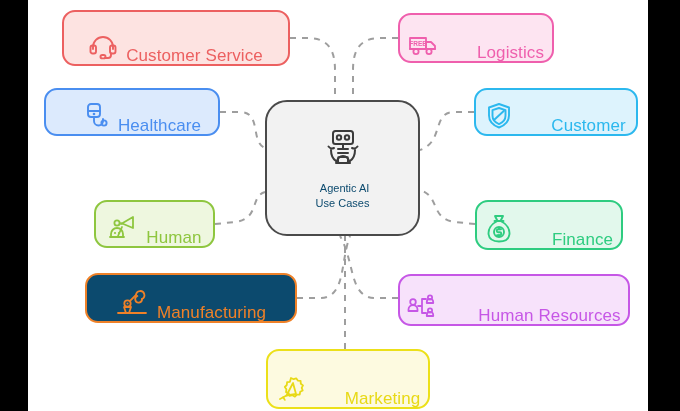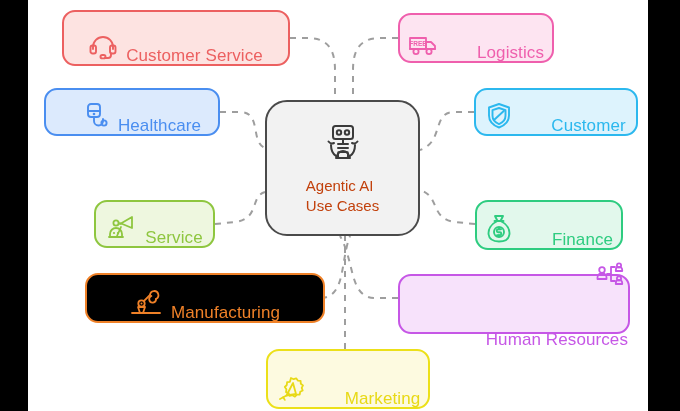--- a/index.html
+++ b/index.html
@@ -71,24 +71,24 @@
     background: #f2f2f2;
     border: 2px solid #4a4a4a;
     border-radius: 22px;
     display: flex;
     flex-direction: column;
     align-items: center;
     justify-content: center;
     gap: 7px;
   }
   #hub .hub-text {
-    text-align: left;
-    font-size: 15px;
+    text-align: right;
+    font-size: 11px;
     line-height: 1.28;
-    color: #c2410c;
+    color: #0c4a6e;
   }
   #hub .hub-text div { white-space: nowrap; }
 </style>
 </head>
 <body>
 
 <div id="canvas">
   <div id="stage">
 
     <svg id="edges" viewBox="0 0 620 411" width="620" height="411">
@@ -178,21 +178,21 @@
           <path d="M13 2 L23 5.5 v8 c0 6 -4.6 10 -10 12 c-5.4 -2 -10 -6 -10 -12 v-8 z"></path>
           <path d="M13 6 L19.5 8.2 v5.6 c0 4.2 -3.2 7 -6.5 8.4 c-3.3 -1.4 -6.5 -4.2 -6.5 -8.4 V8.2 z"></path>
           <path d="M8 18 L18 8.8"></path>
         </svg>
       </span>
       <span class="label" style="color:#2cb8ee;">Customer</span>
     </div>
 
     <div class="node icon-right" style="left:66px; top:200px; width:121px; height:48px;
                 border-color:#8ec63f; background:#eef7df;">
-      <span class="label" style="color:#8ec63f;">Service</span>
+      <span class="label" style="color:#8ec63f;">Human</span>
       <span class="ico">
         <svg width="30" height="28" viewBox="0 0 30 28" fill="none" stroke="#8ec63f" stroke-width="1.8" stroke-linecap="round" stroke-linejoin="round">
           <circle cx="10" cy="9" r="2.6"></circle>
           <path d="M4 23 v-3 a6 6 0 0 1 12 0 v3 z"></path>
           <path d="M3 23 h14"></path>
           <circle cx="8" cy="19" r="1.1" fill="#8ec63f" stroke="none"></circle>
           <circle cx="12" cy="19" r="1.1" fill="#8ec63f" stroke="none"></circle>
           <path d="M14 10 L26 3 v11 l-12 -5 z"></path>
           <path d="M15 13 L11 22"></path>
         </svg>
@@ -207,38 +207,38 @@
           <path d="M9.5 7 h9"></path>
           <path d="M12.5 7 C6 10 3 15.5 3.6 20.5 C4.2 25.2 8.5 27.5 14 27.5 s9.8 -2.3 10.4 -7 C25 15.5 22 10 15.5 7 z"></path>
           <circle cx="14" cy="18" r="5"></circle>
           <path d="M16 15.3 h-2.8 a1.5 1.5 0 0 0 0 3 h1.6 a1.5 1.5 0 0 1 0 3 H12"></path>
           <path d="M14 14 v1.2 M14 21.3 v1.2"></path>
         </svg>
       </span>
       <span class="label" style="color:#2ecc80;">Finance</span>
     </div>
 
-    <div class="node icon-right" style="left:57px; top:273px; width:240px; height:50px;
-                border-color:#ef8128; background:#000000;">
+    <div class="node icon-right" style="left:57px; top:273px; width:212px; height:50px;
+                border-color:#ef8128; background:#0c4a6e;">
       <span class="label" style="color:#ef8128;">Manufacturing</span>
       <span class="ico">
         <svg width="32" height="28" viewBox="0 0 32 28" fill="none" stroke="#ef8128" stroke-width="1.8" stroke-linecap="round" stroke-linejoin="round">
           <path d="M2 24 h28"></path>
           <path d="M10 24 L8 18 h7 l-2 6 z"></path>
           <circle cx="11.5" cy="14.5" r="3.2"></circle>
           <path d="M13.8 12.2 L20 6"></path>
           <path d="M20 6 a4.2 4.2 0 1 1 6 4"></path>
           <path d="M26 10 a3.4 3.4 0 1 1 -4.6 -3"></path>
           <circle cx="11.5" cy="14.5" r="1" fill="#ef8128" stroke="none"></circle>
         </svg>
       </span>
     </div>
 
-    <div class="node icon-left" style="left:370px; top:274px; width:232px; height:60px;
-                border-color:#c657e6; background:#f7e2fb;flex-direction:column;">
+    <div class="node icon-left" style="left:370px; top:274px; width:232px; height:52px;
+                border-color:#c657e6; background:#f7e2fb;">
       <span class="ico">
         <svg width="32" height="28" viewBox="0 0 32 28" fill="none" stroke="#c657e6" stroke-width="1.8" stroke-linecap="round" stroke-linejoin="round">
           <circle cx="6" cy="10" r="2.8"></circle>
           <path d="M1.5 19 v-1.5 a4.5 4.5 0 0 1 9 0 V19 z"></path>
           <path d="M11 14 h4 v-7 h4 M15 14 v7 h4"></path>
           <circle cx="23" cy="5.5" r="2.1"></circle>
           <path d="M19.8 11 v-1 a3.2 3.2 0 0 1 6.4 0 v1 z"></path>
           <circle cx="23" cy="18.5" r="2.1"></circle>
           <path d="M19.8 24 v-1 a3.2 3.2 0 0 1 6.4 0 v1 z"></path>
         </svg>

